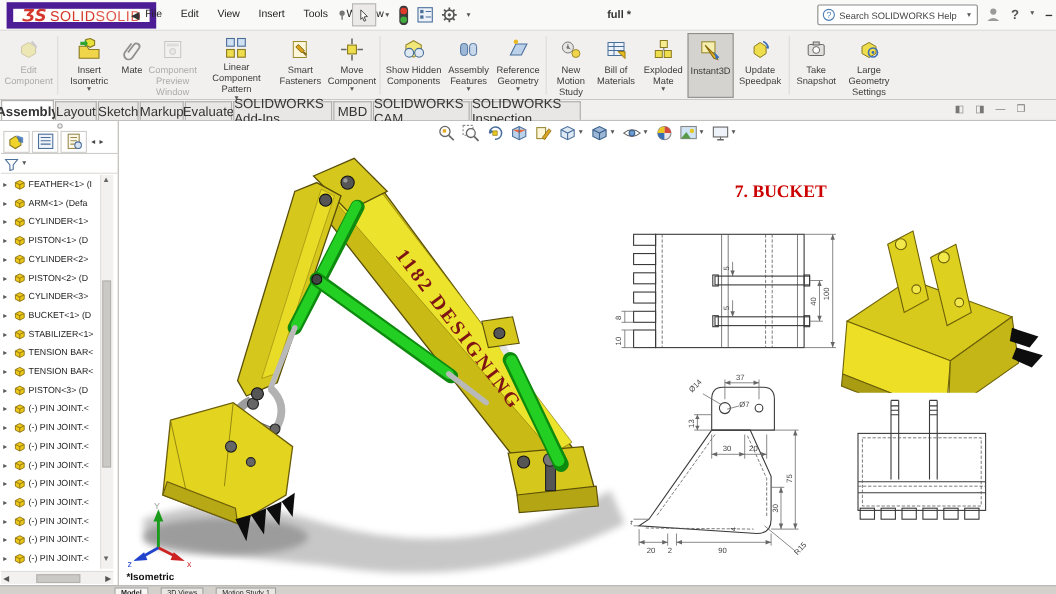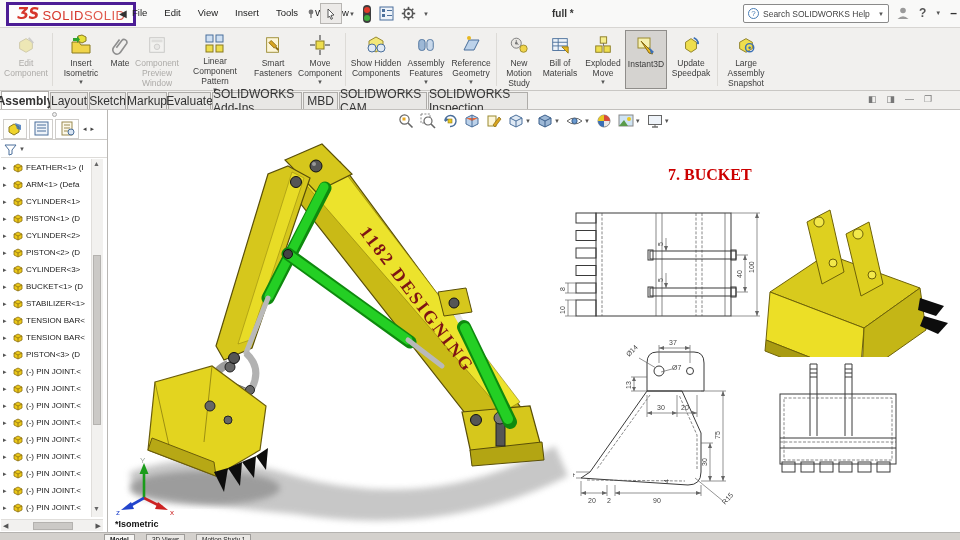--- a/index.html
+++ b/index.html
@@ -2,21 +2,21 @@
 <html><head>
 <meta charset="utf-8">
 <style>
   * { margin:0; padding:0; box-sizing:border-box; }
   html,body { width:960px; height:540px; overflow:hidden; font-family:"Liberation Sans",sans-serif; background:#fff; }
   .abs { position:absolute; }
   #stage { position:relative; width:960px; height:540px; background:#fff; }
 
   
   #titlebar { left:0; top:0; width:960px; height:28px; background:#f9f9f8; border-bottom:1px solid #d8d6d3; }
-  #logo-box { left:6px; top:2px; height:24px; display:flex; align-items:flex-end; padding:0 8px; background:#fdfdfc; border:3px solid #4c1d95; }
+  #logo-box { left:6px; top:2px; height:24px; display:flex; align-items:center; padding:0 8px; background:#fdfdfc; border:6px solid #4c1d95; }
   #logo-mark { font-family:"DejaVu Sans",sans-serif; font-style:italic; font-weight:bold; font-size:15px; color:#d6372c; margin-right:3px; }
   #logo-solid { font-weight:normal; font-size:13px; color:#d6372c; letter-spacing:.5px; }
   #logo-works { font-weight:normal; font-size:13px; color:#e05a4d; letter-spacing:.5px; }
   #back-arrow { left:119px; top:8px; font-size:10px; color:#333; }
   #menubar { left:132px; top:7px; display:flex; gap:17px; font-size:9.5px; color:#222; }
   .menu-item { cursor:default; }
   #pin-icon { left:306px; top:8px; }
   #tb-quick { left:320px; top:3px; display:flex; align-items:center; gap:7px; }
   .qbox { width:22px; height:21px; border:1px solid #b8b6b3; background:#eceae8; display:flex; align-items:center; justify-content:center; }
   .caret { font-size:6px; color:#555; }
@@ -306,21 +306,21 @@
     </div>
     <div class="rb" style="width:44px">
       <span class="ric">
           <svg width="20" height="20" viewBox="0 0 22 22">
             <rect x="3" y="12" width="7" height="7" fill="#eede4e" stroke="#8a7a20"></rect>
             <rect x="12" y="12" width="7" height="7" fill="#eede4e" stroke="#8a7a20"></rect>
             <rect x="8" y="2" width="7" height="7" fill="#f6ee8e" stroke="#8a7a20"></rect>
             <line x1="11.5" y1="9" x2="11.5" y2="12" stroke="#666"></line>
           </svg>
         </span>
-      <span class="rlabel">Exploded Move</span>
+      <span class="rlabel">Exploded Mate</span>
       <span class="rdrop">▼</span>
     </div>
     <div class="rb active" style="width:42px">
       <span class="ric">
           <svg width="22" height="22" viewBox="0 0 22 22">
             <rect x="3" y="3" width="12" height="10" fill="#f6f0b0" stroke="#9a8a30"></rect>
             <path d="M6 6 L16 16 L17.5 19 L14 18 Z" fill="#e8b820" stroke="#8a6a10"></path>
             <path d="M14 12 L19 17 L16 19 Z" fill="#3a6fb5"></path>
           </svg>
         </span>
@@ -330,29 +330,39 @@
       <span class="ric">
           <svg width="20" height="20" viewBox="0 0 22 22">
             <path d="M5 8 11 4 17 8 17 15 11 19 5 15Z" fill="#eede4e" stroke="#8a7a20"></path>
             <path d="M14 3 A8 8 0 0 1 19 10" fill="none" stroke="#3a6fb5" stroke-width="1.8"></path>
             <path d="M19 10 L16.5 9 L19.5 7 Z" fill="#3a6fb5"></path>
           </svg>
         </span>
       <span class="rlabel">Update Speedpak</span>
     </div>
     <div class="rsep"></div>
+    <div class="rb" style="width:44px">
+      <span class="ric">
+          <svg width="20" height="20" viewBox="0 0 22 22">
+            <rect x="3" y="6" width="16" height="11" rx="1.5" fill="#e2e0dc" stroke="#666"></rect>
+            <rect x="8" y="3.5" width="6" height="3" fill="#cfcdc9" stroke="#666"></rect>
+            <circle cx="11" cy="11.5" r="3.4" fill="#fff" stroke="#666"></circle>
+          </svg>
+        </span>
+      <span class="rlabel">Take Snapshot</span>
+    </div>
     <div class="rb" style="width:52px">
       <span class="ric">
           <svg width="20" height="20" viewBox="0 0 22 22">
             <path d="M4 8 11 4 18 8 18 15 11 19 4 15Z" fill="#eede4e" stroke="#8a7a20"></path>
             <circle cx="15" cy="14" r="4.5" fill="none" stroke="#3a6fb5" stroke-width="1.6"></circle>
             <circle cx="15" cy="14" r="1.4" fill="#3a6fb5"></circle>
           </svg>
         </span>
-      <span class="rlabel">Large Assembly Snapshot</span>
+      <span class="rlabel">Large Geometry Settings</span>
     </div>
   </div>
 
   <div id="tabrow" class="abs">
     <div class="ctab activetab" style="width:48px">Assembly</div>
     <div class="ctab" style="width:38px">Layout</div>
     <div class="ctab" style="width:37px">Sketch</div>
     <div class="ctab" style="width:40px">Markup</div>
     <div class="ctab" style="width:43px">Evaluate</div>
     <div class="ctab" style="width:90px">SOLIDWORKS Add-Ins</div>

